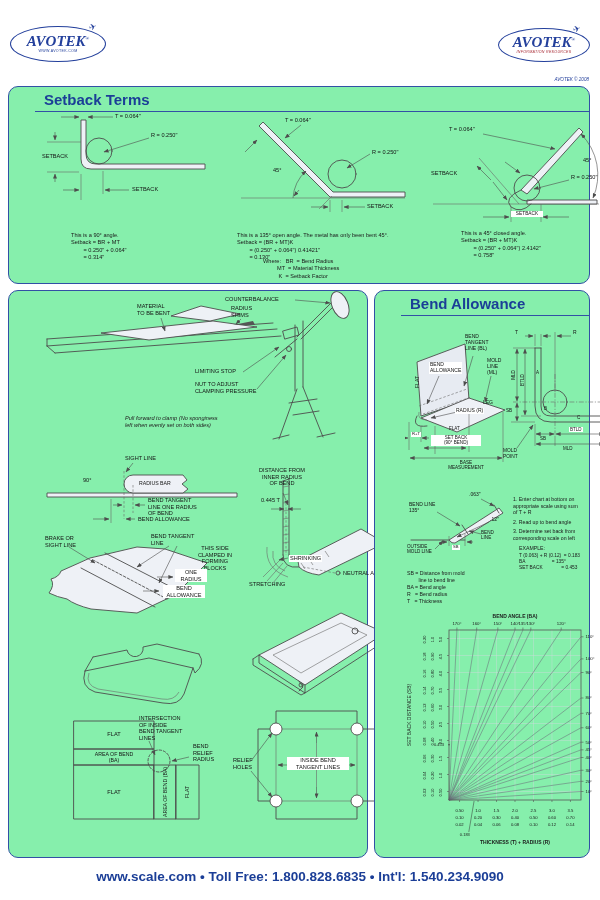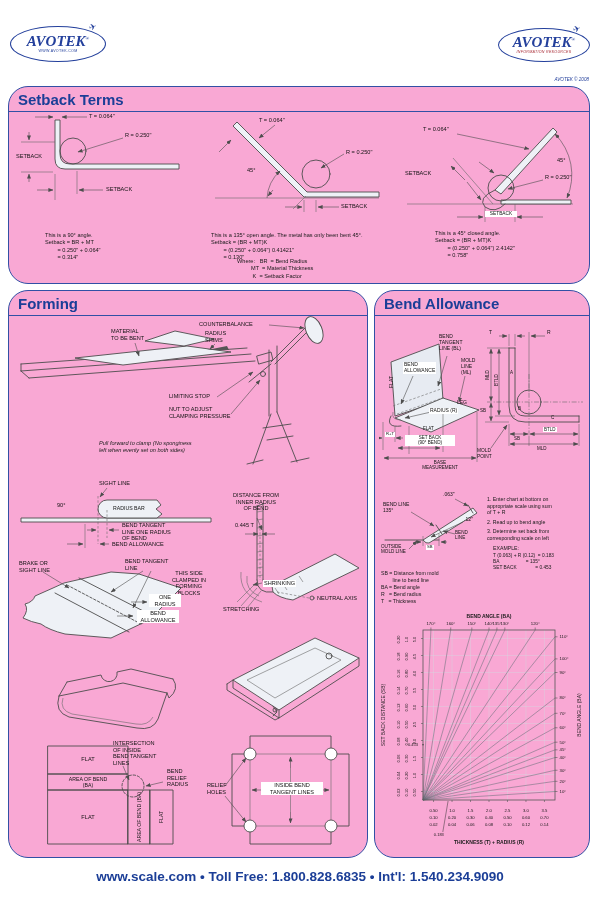--- a/index.html
+++ b/index.html
@@ -11,21 +11,21 @@
          font-family:"Liberation Sans",sans-serif;font-style:italic;font-weight:bold;
          font-size:50px;color:#1b3e97;letter-spacing:-1px;}
   .logo{position:absolute;border:1.6px solid #24409c;border-radius:50%;
         display:flex;flex-direction:column;align-items:center;justify-content:center;color:#24409c;}
   .logo .nm{font-family:"Liberation Serif",serif;font-style:italic;font-weight:bold;font-size:15px;line-height:1;}
   .logo .nm sup{font-size:5px;}
   .logo .sb{font-size:3.6px;letter-spacing:.3px;line-height:1.4;}
   .logo .pl{position:absolute;top:-5px;right:8px;font-size:9px;transform:rotate(-18deg);}
   .cpy{position:absolute;right:11px;top:77px;font-size:4.6px;font-style:italic;color:#24409c;}
   
-  .box{position:absolute;border:1.6px solid #3250a5;border-radius:20px;background:#f9a8d4;box-sizing:border-box;}
+  .box{position:absolute;border:1.6px solid #3250a5;border-radius:10px;background:#86efac;box-sizing:border-box;padding-left:26px;}
   .bhead{color:#1b3e97;font-weight:bold;font-size:15px;padding:4px 8px 3px 9px;
          border-bottom:1.6px solid #3250a5;}
   .bbody{position:relative;width:100%;}
   .diag{position:absolute;}
   .diag svg{display:block;}
   
   .lbl{position:absolute;font-size:5.6px;line-height:1.18;color:#141414;white-space:pre-line;}
   .c{text-align:center;}
   .it{font-style:italic;color:#222;}
   .bgw{background:#fff;padding:0 1px;}
@@ -152,21 +152,20 @@
         = (0.250" + 0.064") 2.4142"
         = 0.758"</div>
     </div>
     <div class="note" style="position:absolute;left:228px;top:144px;">Where:   BR  = Bend Radius
          MT  = Material Thickness
           K  = Setback Factor</div>
   </div>
 </div>
 
 <div class="box" style="left:8px;top:290px;width:360px;height:568px;">
-  <div class="bhead">Forming</div>
   <div class="bbody" style="height:538px;">
 
     <div class="diag" style="left:8px;top:0;width:344px;height:162px;">
       <svg width="344" height="162" viewBox="0 0 344 162">
         <path class="s" d="M4,48 L230,32 M4,55 L234,38 M4,48 L4,55 M12,62 L238,45 M4,55 L12,62"></path>
         <path class="f" d="M58,42 L170,30 L214,36 L106,49 Z"></path>
         <path class="f" d="M128,25 L158,15 L197,23 L167,30 Z"></path>
         <path d="M190,34 L210,30 L212,34 Z" fill="#555"></path>
         <path class="s" d="M252,34 L252,100 M260,30 L260,96 M246,112 L274,108 M250,124 L276,120 M254,98 L236,148 M260,96 L280,146 M230,148 L246,144 M274,146 L292,142"></path>
         <path class="s" d="M254,46 L292,8 M258,48 L296,10 M254,48 L232,66"></path>

